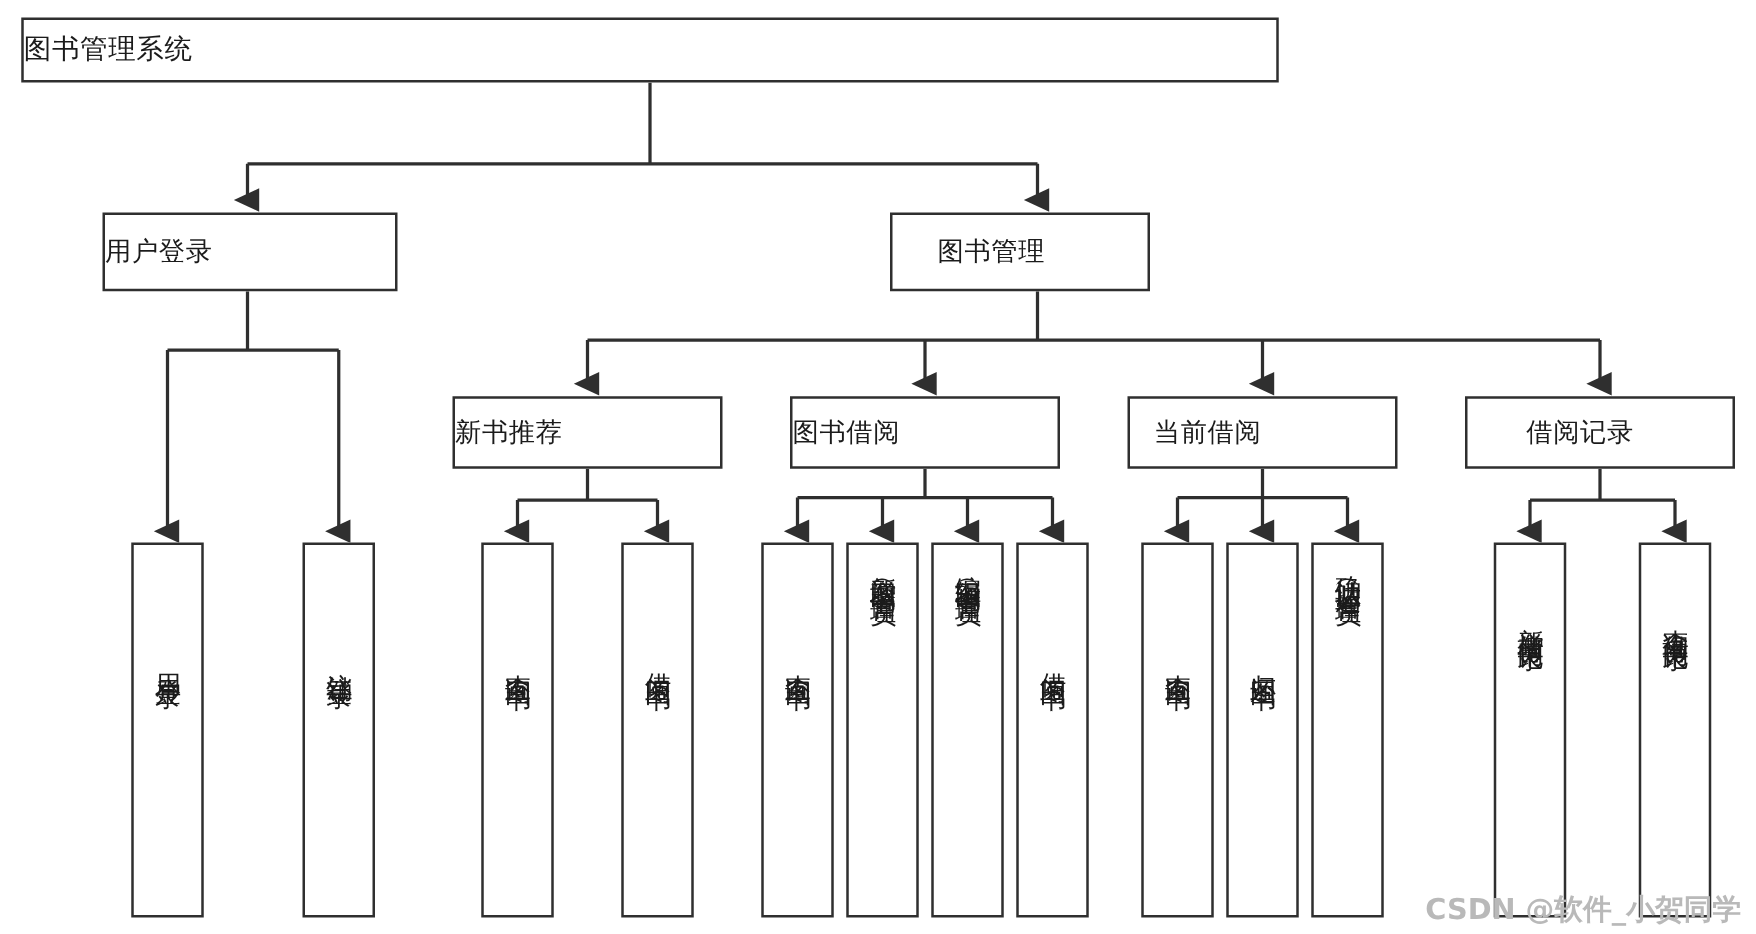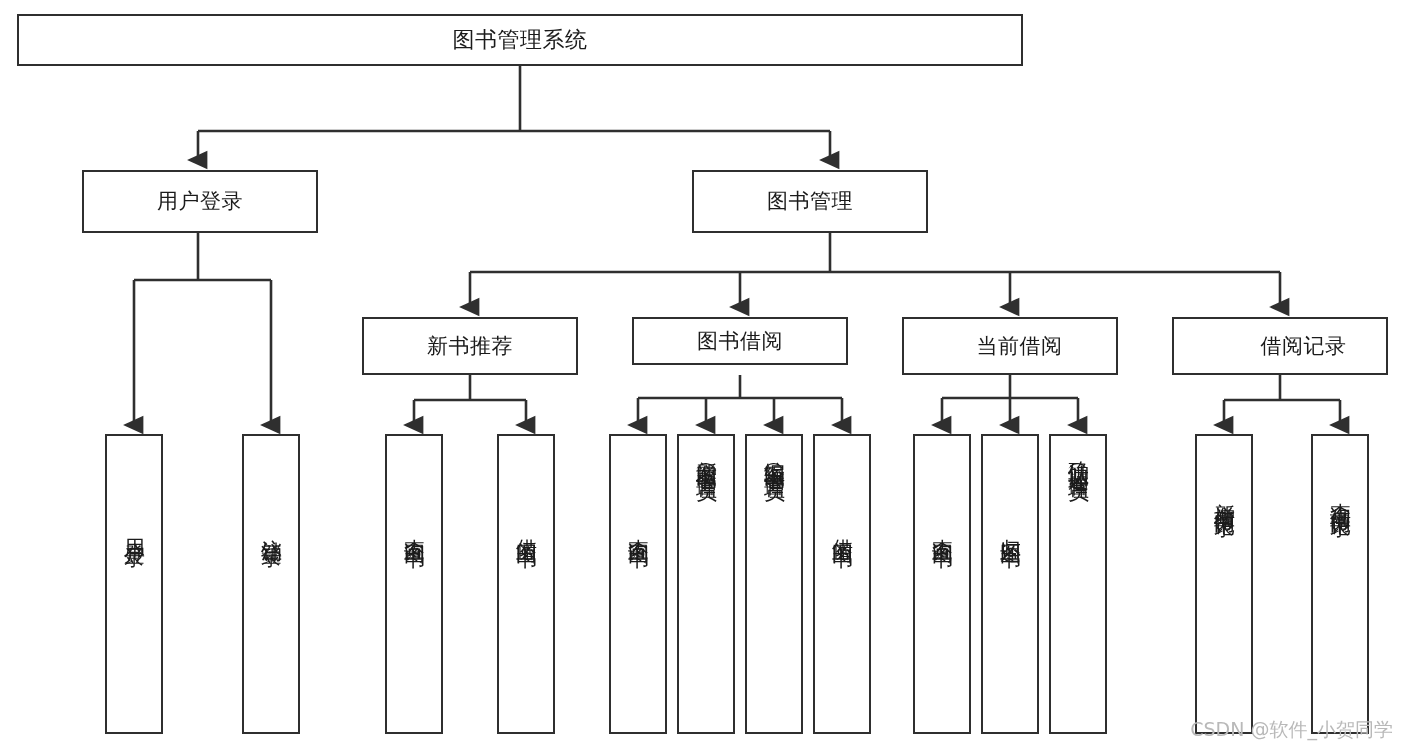--- a/index.html
+++ b/index.html
@@ -25,21 +25,20 @@
     height: 747px;
     pointer-events: none;
   }
   .node {
     position: absolute;
     box-sizing: border-box;
     border: 2.5px solid #2f2f2f;
     background: #ffffff;
     display: flex;
     align-items: center;
-    justify-content: center;
     color: #1b1b1b;
   }
   .node-label {
     font-size: 21px;
     line-height: 1.15;
     letter-spacing: 0.5px;
     white-space: nowrap;
   }
   .node.root .node-label { font-size: 22px; }
   .node.level2 .node-label { font-size: 21px; }
@@ -57,24 +56,25 @@
     text-orientation: upright;
     letter-spacing: 3px;
     line-height: 1;
     white-space: nowrap;
     text-align: left;
   }
   .watermark {
     position: absolute;
     right: 12px;
     bottom: 4px;
-    font-size: 19px;
+    font-size: 23px;
     color: #b9b9b9;
     white-space: nowrap;
     user-select: none;
+    font-weight: bold;
   }
 </style>
 </head>
 <body>
 
 <div id="diagram-root">
 
   <svg id="edge-layer" width="1405" height="747" viewBox="0 0 1405 747">
     <defs>
       <marker id="arrowhead" markerWidth="9" markerHeight="9" refX="4.2" refY="4.2" orient="auto" markerUnits="strokeWidth">
@@ -127,29 +127,29 @@
   </svg>
 
   <div class="node root" style="left:17px; top:14px; width:1006px; height:52px;">
     <span class="node-label">图书管理系统</span>
   </div>
 
   <div class="node level2" style="left:82px; top:170px; width:236px; height:63px;">
     <span class="node-label">用户登录</span>
   </div>
 
-  <div class="node level2" style="left:692px; top:170px; width:236px; height:63px;">
+  <div class="node level2" style="left:712px; top:170px; width:208px; height:63px;padding-left:36px;">
     <span class="node-label">图书管理</span>
   </div>
 
   <div class="node level3" style="left:362px; top:317px; width:216px; height:58px;">
     <span class="node-label">新书推荐</span>
   </div>
 
-  <div class="node level3" style="left:632px; top:317px; width:216px; height:48px;">
+  <div class="node level3" style="left:632px; top:317px; width:216px; height:58px;">
     <span class="node-label">图书借阅</span>
   </div>
 
   <div class="node level3" style="left:902px; top:317px; width:216px; height:58px;padding-left:19px;">
     <span class="node-label">当前借阅</span>
   </div>
 
   <div class="node level3" style="left:1172px; top:317px; width:216px; height:58px;padding-left:47px;">
     <span class="node-label">借阅记录</span>
   </div>

